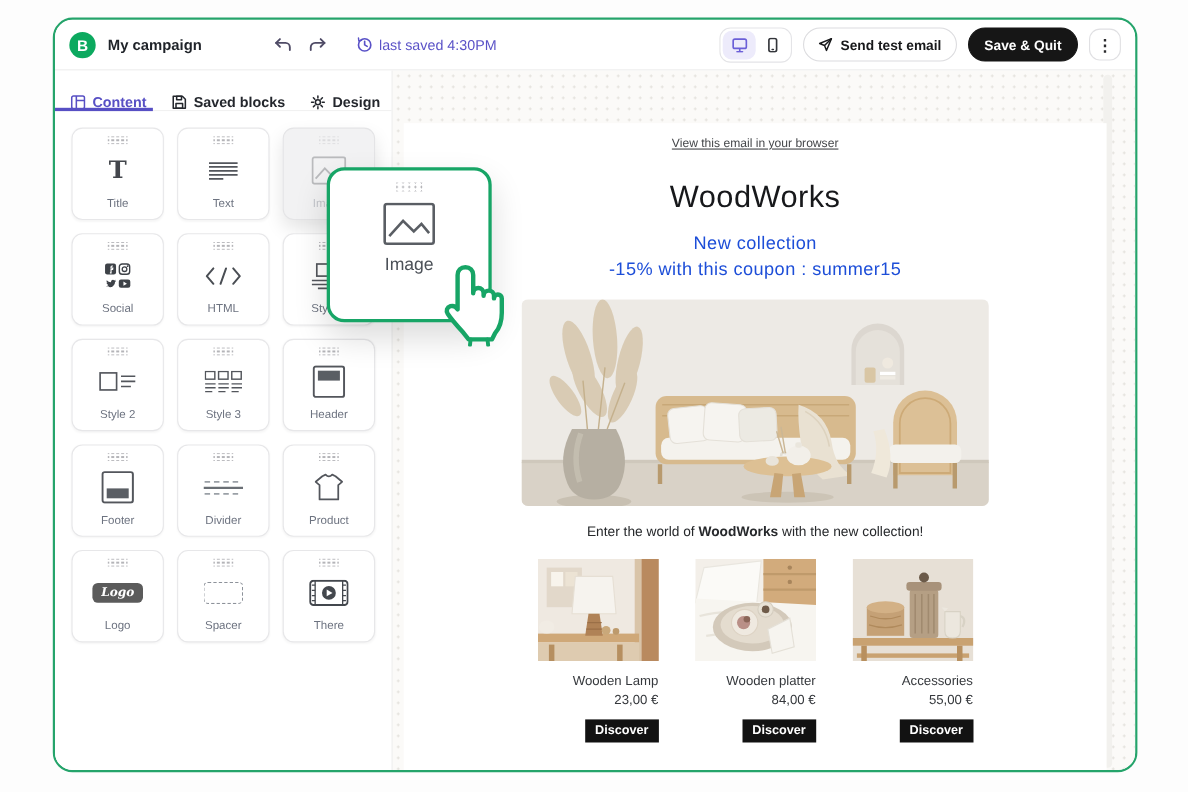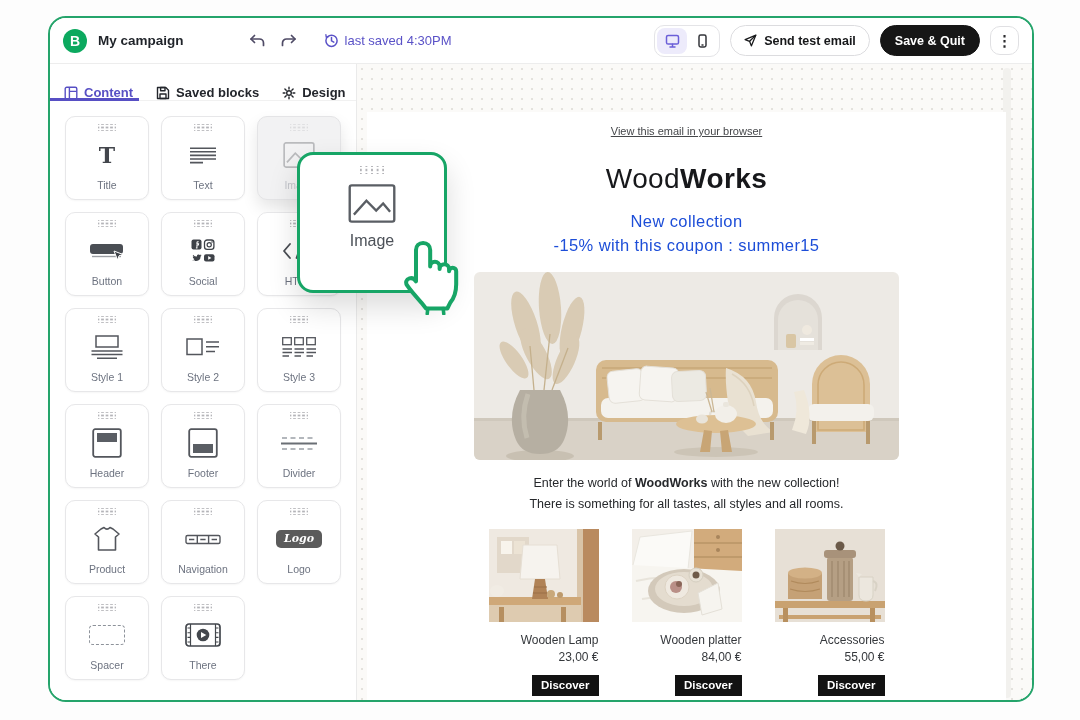--- a/index.html
+++ b/index.html
@@ -70,21 +70,21 @@
   
   .canvas { flex:1; position:relative; background-color:#fbfaf8;
     background-image:radial-gradient(#e4e2dd 1px, transparent 1.2px); background-size:10px 10px; }
   .email { position:absolute; left:10px; top:48px; bottom:0; width:639px; background:#fff; }
   .scrollbar { position:absolute; right:21px; top:4px; bottom:4px; width:8px; background:#f2f1ee; border-radius:4px; }
   .email-inner { width:550px; margin:0 auto; text-align:center; }
   .browser-link { display:inline-block; margin-top:13px; font-size:11px; color:#45474a;
     text-decoration:underline; cursor:pointer; }
   .brand { margin-top:24px; font-size:28px; color:#17181b; letter-spacing:.4px; }
   .brand .light { font-weight:400; }
-  .brand .bold { font-weight:700; }
+  .brand .bold { font-weight:400; }
   .promo { color:#1d4ed8; font-size:16.5px; letter-spacing:.4px; }
   .promo.l1 { margin-top:17px; }
   .promo.l2 { margin-top:5px; }
   .hero { width:425px; height:188px; margin:17px auto 0; border-radius:6px; overflow:hidden; cursor:pointer; }
   .hero svg { display:block; }
   .body-text { margin-top:13px; font-size:12.5px; line-height:21px; color:#26282b; }
   .products { margin-top:14px; display:flex; justify-content:center; gap:33px; }
   .product { width:110px; text-align:right; cursor:pointer; }
   .p-img { width:110px; height:93px; overflow:hidden; }
   .p-name { margin-top:11px; font-size:12px; color:#35383c; }
@@ -212,31 +212,20 @@
               <rect x="1" y="1" width="32" height="26" rx="2"></rect>
                   <path d="M4 22 L13 12 L20 19 L25 14 L30 20"></path>
             </svg>
           </span>
           <span class="t-label">Image</span>
         </div>
 
         <div class="tile">
           <span class="dots"></span>
           <span class="t-icon">
-            <svg width="38" height="24" viewBox="0 0 38 24" fill="none">
-              <rect x="2" y="5" width="33" height="10" rx="3" fill="#4a4e54"></rect>
-              <path d="M4 17.5 H33" stroke="#9b9ea3" stroke-width="1.4"></path>
-              <path d="M26 12 L35 15.5 L31 16.8 L29.6 21 Z" fill="#3c4046" stroke="#fff" stroke-width="1"></path>
-            </svg>
-          </span>
-          <span class="t-label">Button</span>
-        </div>
-        <div class="tile">
-          <span class="dots"></span>
-          <span class="t-icon">
             <svg width="24" height="24" viewBox="0 0 24 24">
               <g>
                     <rect x="0.5" y="0.5" width="10" height="10" rx="2" fill="#3e4248"></rect>
                 <path d="M6.8 3 H5.9 q-.9 0-.9 1 v1 H6.7 L6.5 6.3 H5 V9.5 H3.9" fill="none" stroke="#fff" stroke-width="1.1" transform="translate(1.2 0) scale(.95)"></path>
                   </g>
               <g>
                     <rect x="13.5" y="1" width="9.4" height="9.4" rx="2.6" fill="none" stroke="#3e4248" stroke-width="1.3"></rect>
                 <circle cx="18.2" cy="5.7" r="2.1" fill="none" stroke="#3e4248" stroke-width="1.2"></circle>
                     <circle cx="21" cy="3" r=".8" fill="#3e4248"></circle>
                   </g>
@@ -332,31 +321,20 @@
 
         <div class="tile">
           <span class="dots"></span>
           <span class="t-icon">
             <svg width="30" height="26" viewBox="0 0 30 26" fill="none" stroke="#53565c" stroke-width="1.6" stroke-linejoin="round">
               <path d="M9 3 L12 1.5 Q15 4.8 18 1.5 L21 3 L27 8 L23.5 11 L23.5 24 L6.5 24 L6.5 11 L3 8 Z"></path>
             </svg>
           </span>
           <span class="t-label">Product</span>
         </div>
-        <div class="tile">
-          <span class="dots"></span>
-          <span class="t-icon">
-            <svg width="36" height="13" viewBox="0 0 36 13" fill="none" stroke="#53565c" stroke-width="1.4">
-              <rect x="1" y="2.5" width="34" height="8" rx="1.5"></rect>
-                  <path d="M12.3 2.5 V10.5 M23.6 2.5 V10.5"></path>
-              <path d="M4 6.5 H9.3 M15.3 6.5 H20.6 M26.6 6.5 H32"></path>
-            </svg>
-          </span>
-          <span class="t-label">Navigation</span>
-        </div>
 
         <div class="tile">
           <span class="dots"></span>
           <span class="t-icon">
             <span class="logo-badge">Logo</span>
           </span>
           <span class="t-label">Logo</span>
         </div>
         <div class="tile">
           <span class="dots"></span>
@@ -448,21 +426,20 @@
               <path d="M338 160 v-48 a29 29 0 0 1 58 0 v48 z" fill="#dcc096"></path>
               <path d="M344 158 v-45 a23 23 0 0 1 46 0 v45 z" fill="none" stroke="#cdaa77" stroke-width="1.6"></path>
               <rect x="334" y="132" width="66" height="17" rx="6" fill="#f3f1ec"></rect>
               <path d="M340 149 V172 M394 149 V172" stroke="#b89a6e" stroke-width="4"></path>
               <path d="M330 118 q10 26 2 44 l-14 -4 q8 -20 2 -38 z" fill="#efe8da"></path>
             </svg>
           </div>
 
           <div class="body-text">
             <div><span>Enter the world of </span><b>WoodWorks</b><span> with the new collection!</span></div>
-            <div>There is something for all tastes, all styles and all rooms.</div>
           </div>
 
           <div class="products">
 
             <div class="product">
               <div class="p-img">
                 <svg width="110" height="93" viewBox="0 0 110 93">
                   <rect width="110" height="93" fill="#efe9e1"></rect>
                   <rect x="94" width="16" height="93" fill="#b98a5f"></rect>
                       <rect x="88" width="6" height="93" fill="#d9c4a8"></rect>

